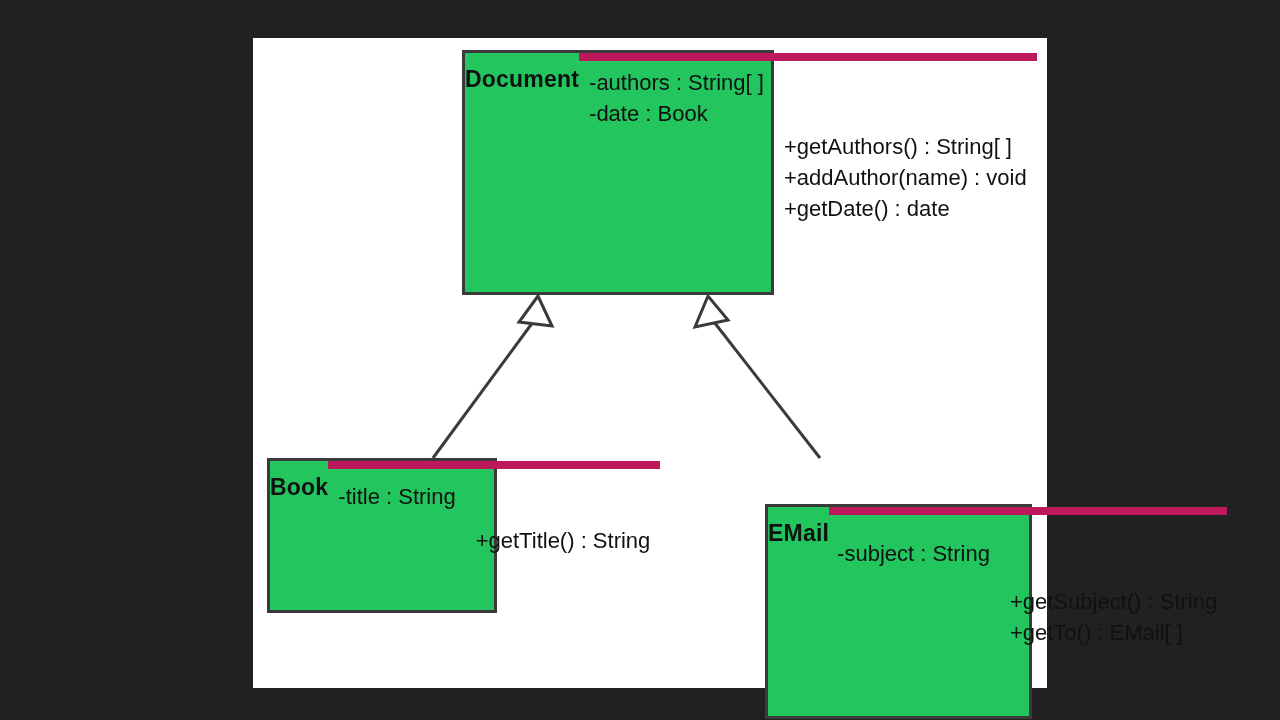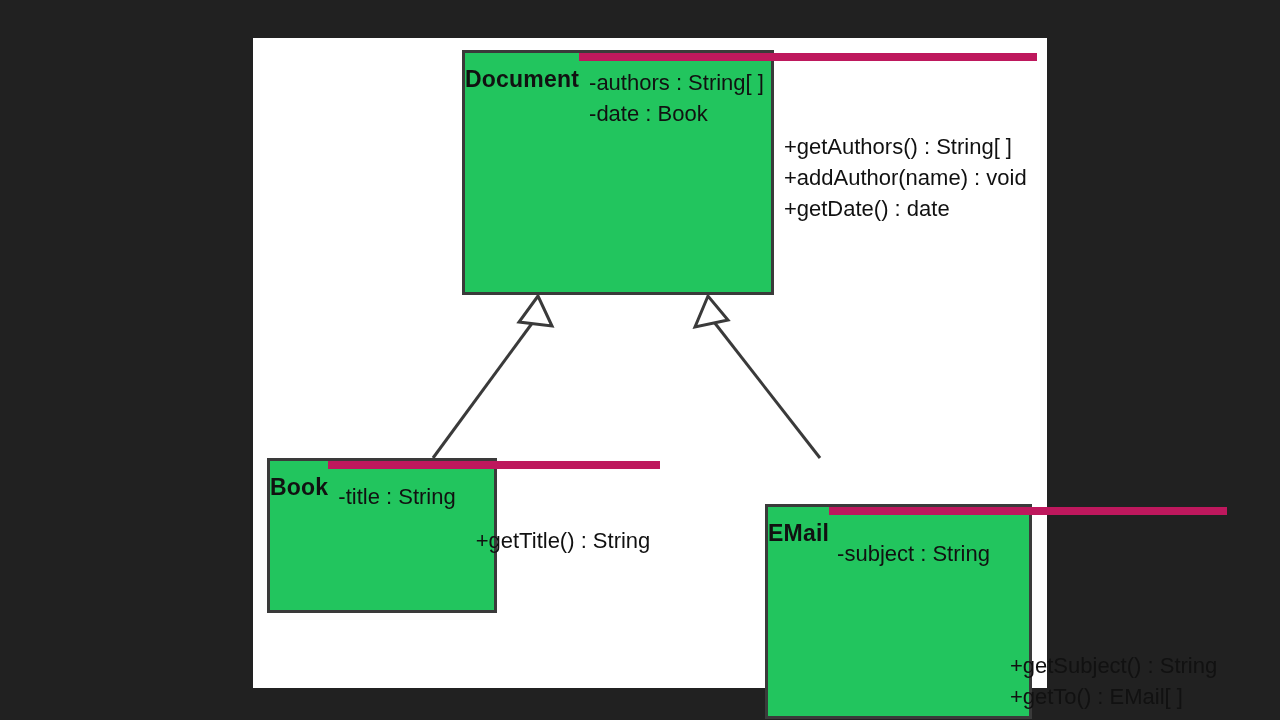--- a/index.html
+++ b/index.html
@@ -93,21 +93,21 @@
   
   #class-email {
     left: 765px;
     top: 458px;
     width: 267px;
     height: 215px;
     margin-top: 46px;
   }
   #class-email .uml-name { height: 52px; }
   #class-email .attrs { height: 83px; padding-left: 8px; }
-  #class-email .ops { flex: 1 1 auto; justify-content: flex-end; }
+  #class-email .ops { flex: 1 1 auto; }
 </style>
 </head>
 <body>
 
 <div id="stage">
 
   <div id="canvas"></div>
 
   <svg id="connectors" viewBox="0 0 1280 720" xmlns="http://www.w3.org/2000/svg">
 

